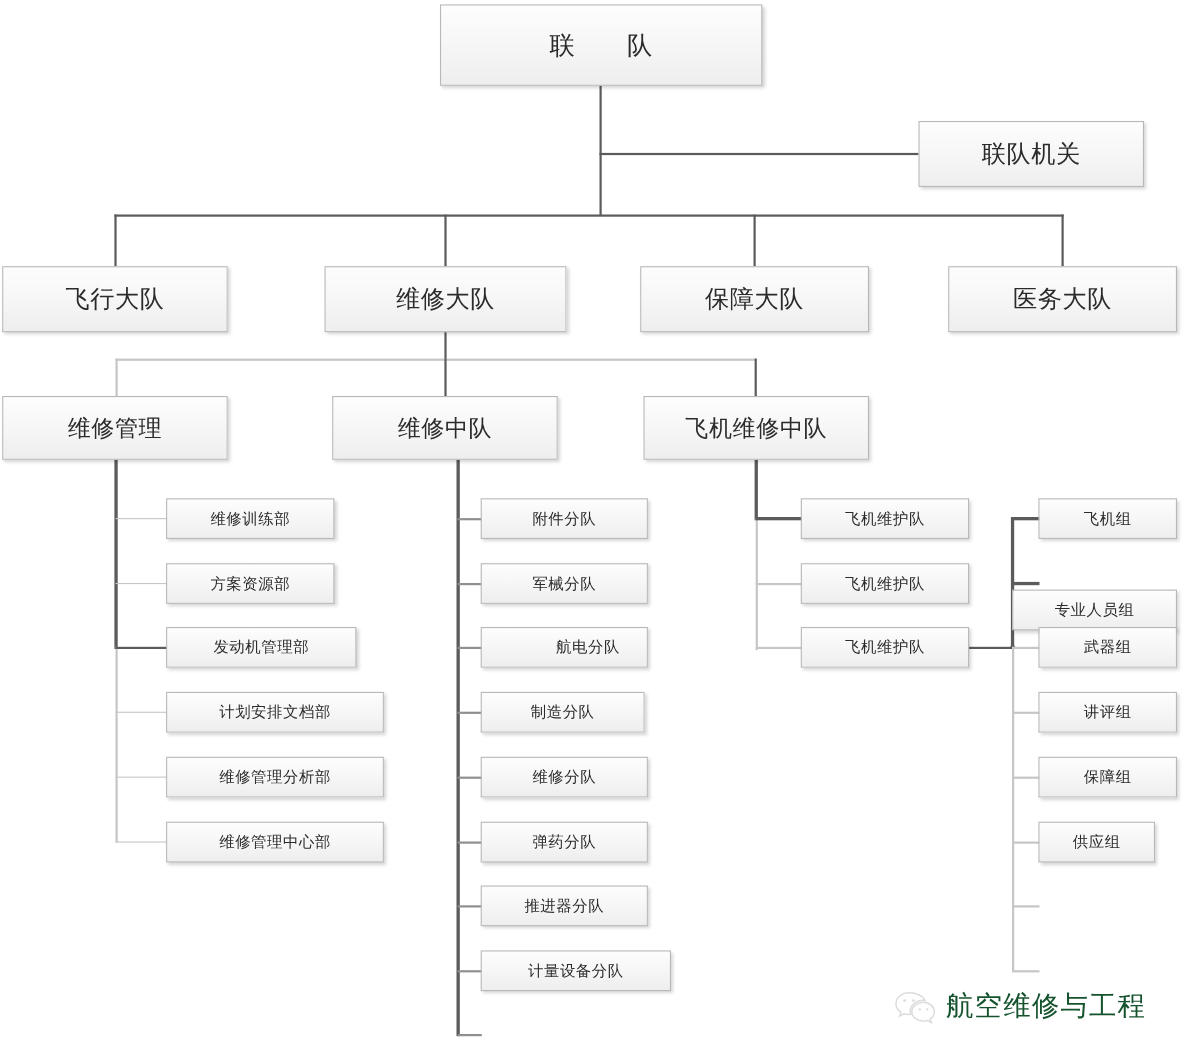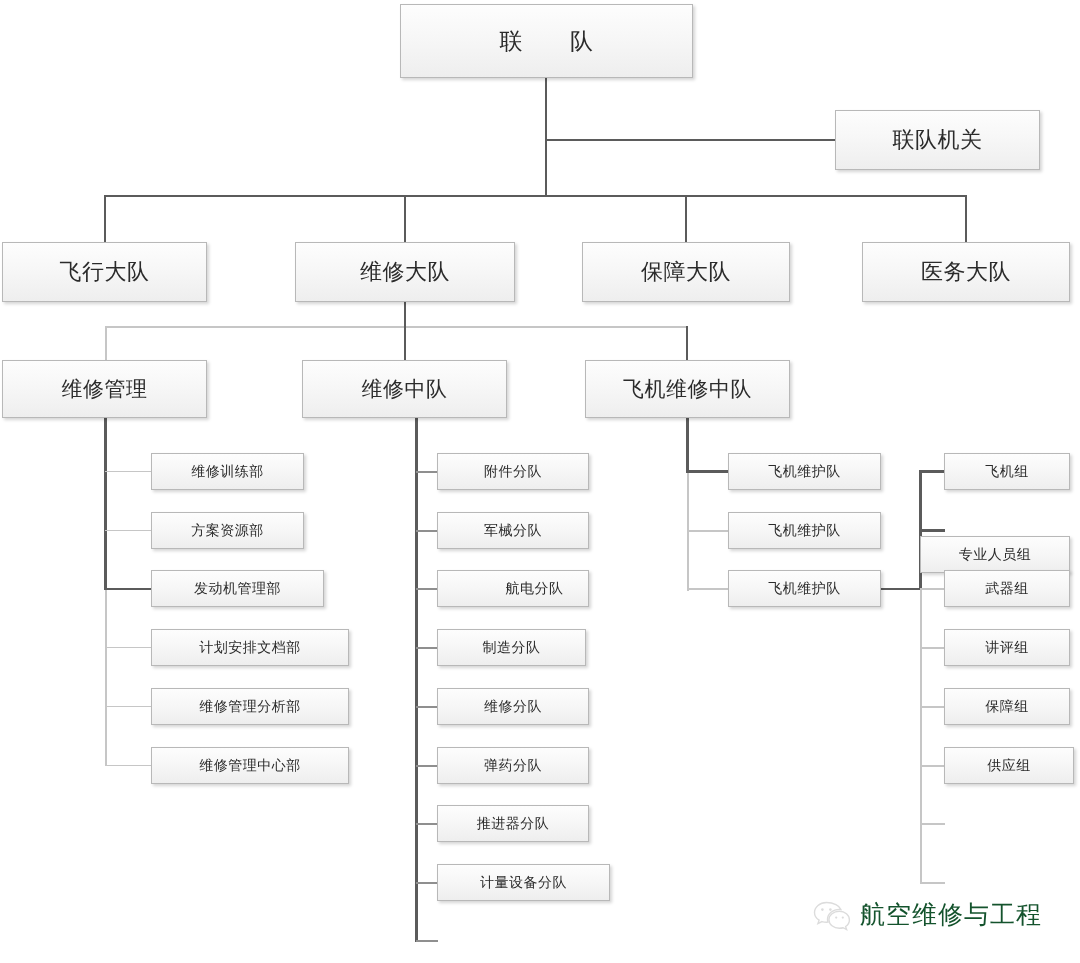--- a/index.html
+++ b/index.html
@@ -192,21 +192,21 @@
   <div class="ln light" style="left:920px; top:706px; width:25px; height:2px;"></div>
   <div class="ln light" style="left:920px; top:765px; width:25px; height:2px;"></div>
   <div class="ln light" style="left:920px; top:823px; width:25px; height:2px;"></div>
   <div class="ln light" style="left:920px; top:882px; width:25px; height:2px;"></div>
 
   <div class="node leaf" style="left:944px; top:453px; width:126px; height:37px;">飞机组</div>
   <div class="node leaf" style="left:920px; top:512px; width:150px; height:37px;margin-top:24px;">专业人员组</div>
   <div class="node leaf" style="left:944px; top:570px; width:126px; height:37px;">武器组</div>
   <div class="node leaf" style="left:944px; top:629px; width:126px; height:37px;">讲评组</div>
   <div class="node leaf" style="left:944px; top:688px; width:126px; height:37px;">保障组</div>
-  <div class="node leaf" style="left:944px; top:747px; width:130px; height:37px;">供应组</div>
+  <div class="node leaf" style="left:944px; top:747px; width:106px; height:37px;">供应组</div>
 
   <div id="watermark">
     <span>
       <svg class="wechat-icon" width="40" height="32" viewBox="0 0 40 32" fill="none" aria-hidden="true">
         <path d="M14.5 3.5C7.8 3.5 2.5 8 2.5 13.4c0 3.1 1.8 5.9 4.6 7.7l-1.2 3.6 4.1-2.1c1.4.4 2.9.6 4.5.6.5 0 1 0 1.5-.1-.3-.9-.5-1.8-.5-2.8 0-5.5 5.3-9.9 11.9-9.9.5 0 1 0 1.5.1C27.7 7 21.7 3.5 14.5 3.5z" stroke="#dcdcdc" stroke-width="1.4" fill="none"></path>
         <circle cx="10.4" cy="10.6" r="1.3" fill="#dcdcdc"></circle>
         <circle cx="18.4" cy="10.6" r="1.3" fill="#dcdcdc"></circle>
         <path d="M27.4 12.2c-5.8 0-10.5 3.8-10.5 8.5 0 4.7 4.7 8.5 10.5 8.5 1.3 0 2.5-.2 3.7-.5l3.5 1.8-1-3c2.3-1.5 3.8-3.9 3.8-6.6 0-4.9-4.5-8.7-10-8.7z" stroke="#dcdcdc" stroke-width="1.4" fill="none"></path>
         <circle cx="24.2" cy="18.6" r="1.1" fill="#dcdcdc"></circle>
         <circle cx="30.8" cy="18.6" r="1.1" fill="#dcdcdc"></circle>

